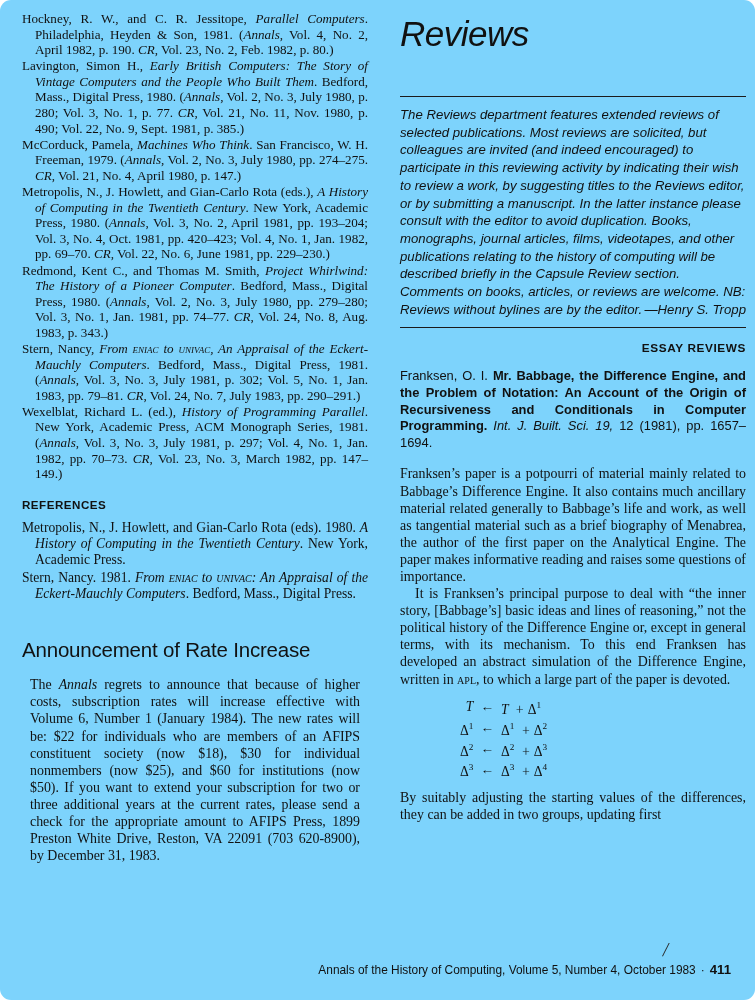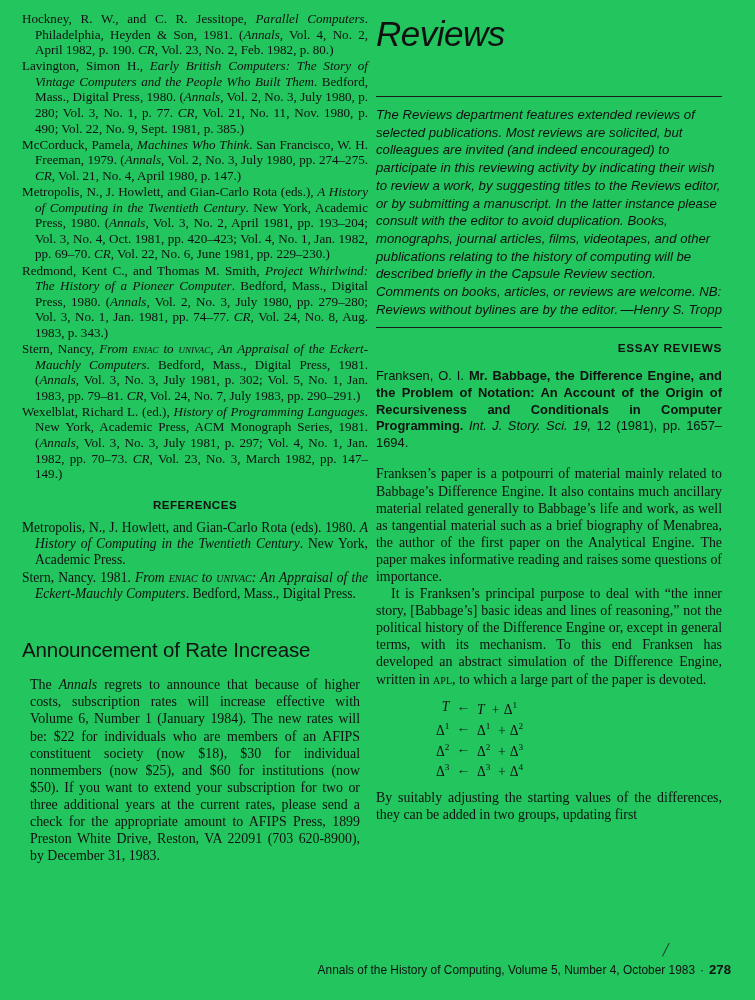--- a/index.html
+++ b/index.html
@@ -11,29 +11,30 @@
     width: 755px;
     height: 1000px;
     position: relative;
     font-family: "Liberation Serif", "DejaVu Serif", serif;
     color: #111111;
     overflow: hidden;
   }
   .page {
     position: absolute;
     inset: 0;
-    background: #22c55e;
+    background: #7dd3fc;
+    border-radius: 11px;
   }
   .col {
     position: absolute;
     top: 0;
     width: 346px;
   }
   .col-left  { left: 22px; }
-  .col-right { left: 376px; }
+  .col-right { left: 400px; }
 
   
   .biblio {
     font-size: 13.1px;
     line-height: 15.6px;
     text-align: justify;
     margin-top: 11px;
   }
   .biblio .entry {
     padding-left: 13px;
@@ -41,21 +42,20 @@
     margin: 0 0 0.5px 0;
   }
   .sc { font-variant: small-caps; }
   i, em { font-style: italic; }
 
   .refs-head {
     font-family: "Liberation Sans", "DejaVu Sans", sans-serif;
     font-weight: bold;
     font-size: 11.6px;
     letter-spacing: 0.5px;
-    text-align: center;
     margin: 16px 0 9px 0;
   }
   .refs {
     font-size: 13.6px;
     line-height: 16.3px;
     text-align: justify;
   }
   .refs .entry {
     padding-left: 13px;
     text-indent: -13px;
@@ -185,21 +185,21 @@
 
   <div class="col col-left">
 
     <div class="biblio">
       <p class="entry">Hockney, R. W., and C. R. Jessitope, <i>Parallel Computers</i>. Philadelphia, Heyden &amp; Son, 1981. (<i>Annals</i>, Vol. 4, No. 2, April 1982, p. 190. <i>CR</i>, Vol. 23, No. 2, Feb. 1982, p. 80.)</p>
       <p class="entry">Lavington, Simon H., <i>Early British Computers: The Story of Vintage Computers and the People Who Built Them</i>. Bedford, Mass., Digital Press, 1980. (<i>Annals</i>, Vol. 2, No. 3, July 1980, p. 280; Vol. 3, No. 1, p. 77. <i>CR</i>, Vol. 21, No. 11, Nov. 1980, p. 490; Vol. 22, No. 9, Sept. 1981, p. 385.)</p>
       <p class="entry">McCorduck, Pamela, <i>Machines Who Think</i>. San Francisco, W. H. Freeman, 1979. (<i>Annals</i>, Vol. 2, No. 3, July 1980, pp. 274–275. <i>CR</i>, Vol. 21, No. 4, April 1980, p. 147.)</p>
       <p class="entry">Metropolis, N., J. Howlett, and Gian-Carlo Rota (eds.), <i>A History of Computing in the Twentieth Century</i>. New York, Academic Press, 1980. (<i>Annals</i>, Vol. 3, No. 2, April 1981, pp. 193–204; Vol. 3, No. 4, Oct. 1981, pp. 420–423; Vol. 4, No. 1, Jan. 1982, pp. 69–70. <i>CR</i>, Vol. 22, No. 6, June 1981, pp. 229–230.)</p>
       <p class="entry">Redmond, Kent C., and Thomas M. Smith, <i>Project Whirlwind: The History of a Pioneer Computer</i>. Bedford, Mass., Digital Press, 1980. (<i>Annals</i>, Vol. 2, No. 3, July 1980, pp. 279–280; Vol. 3, No. 1, Jan. 1981, pp. 74–77. <i>CR</i>, Vol. 24, No. 8, Aug. 1983, p. 343.)</p>
       <p class="entry">Stern, Nancy, <i>From <span class="sc">eniac</span> to <span class="sc">univac</span>, An Appraisal of the Eckert-Mauchly Computers</i>. Bedford, Mass., Digital Press, 1981. (<i>Annals</i>, Vol. 3, No. 3, July 1981, p. 302; Vol. 5, No. 1, Jan. 1983, pp. 79–81. <i>CR</i>, Vol. 24, No. 7, July 1983, pp. 290–291.)</p>
-      <p class="entry">Wexelblat, Richard L. (ed.), <i>History of Programming Languages</i>. New York, Academic Press, ACM Monograph Series, 1981. (<i>Annals</i>, Vol. 3, No. 3, July 1981, p. 297; Vol. 4, No. 1, Jan. 1982, pp. 70–73. <i>CR</i>, Vol. 23, No. 3, March 1982, pp. 147–149.)</p>
+      <p class="entry">Wexelblat, Richard L. (ed.), <i>History of Programming Parallel</i>. New York, Academic Press, ACM Monograph Series, 1981. (<i>Annals</i>, Vol. 3, No. 3, July 1981, p. 297; Vol. 4, No. 1, Jan. 1982, pp. 70–73. <i>CR</i>, Vol. 23, No. 3, March 1982, pp. 147–149.)</p>
     </div>
 
     <div class="refs-head">REFERENCES</div>
 
     <div class="refs">
       <p class="entry">Metropolis, N., J. Howlett, and Gian-Carlo Rota (eds). 1980. <i>A History of Computing in the Twentieth Century</i>. New York, Academic Press.</p>
       <p class="entry">Stern, Nancy. 1981. <i>From <span class="sc">eniac</span> to <span class="sc">univac</span>: An Appraisal of the Eckert-Mauchly Computers</i>. Bedford, Mass., Digital Press.</p>
     </div>
 
     <h2 class="sec-title">Announcement of Rate Increase</h2>
@@ -211,21 +211,21 @@
     <h1 class="rev-title">Reviews</h1>
 
     <hr class="rule rule-top">
 
     <p class="dept-note"><span>The Reviews department features extended reviews of selected publications. Most reviews are solicited, but colleagues are invited (and indeed encouraged) to participate in this reviewing activity by indicating their wish to review a work, by suggesting titles to the Reviews editor, or by submitting a manuscript. In the latter instance please consult with the editor to avoid duplication. Books, monographs, journal articles, films, videotapes, and other publications relating to the history of computing will be described briefly in the Capsule Review section. Comments on books, articles, or reviews are welcome. NB: Reviews without bylines are by the editor.</span><span class="byline">—Henry S. Tropp</span></p>
 
     <hr class="rule rule-mid">
 
     <div class="essay-head">ESSAY REVIEWS</div>
 
-    <p class="cite">Franksen, O. I. <b>Mr. Babbage, the Difference Engine, and the Problem of Notation: An Account of the Origin of Recursiveness and Conditionals in Computer Programming.</b> <i>Int. J. Story. Sci. 19,</i> 12 (1981), pp. 1657–1694.</p>
+    <p class="cite">Franksen, O. I. <b>Mr. Babbage, the Difference Engine, and the Problem of Notation: An Account of the Origin of Recursiveness and Conditionals in Computer Programming.</b> <i>Int. J. Built. Sci. 19,</i> 12 (1981), pp. 1657–1694.</p>
 
     <p class="body-p first">Franksen’s paper is a potpourri of material mainly related to Babbage’s Difference Engine. It also contains much ancillary material related generally to Babbage’s life and work, as well as tangential material such as a brief biography of Menabrea, the author of the first paper on the Analytical Engine. The paper makes informative reading and raises some questions of importance.</p>
     <p class="body-p">It is Franksen’s principal purpose to deal with “the inner story, [Babbage’s] basic ideas and lines of reasoning,” not the political history of the Difference Engine or, except in general terms, with its mechanism. To this end Franksen has developed an abstract simulation of the Difference Engine, written in <span class="sc">apl</span>, to which a large part of the paper is devoted.</p>
 
     <div class="eqn">
       <table>
         <tbody id="eqn-body">
             <tr>
               <td class="lhs"><span class="">T</span></td>
               <td class="arr">←</td>
@@ -249,16 +249,16 @@
           </tbody>
       </table>
     </div>
 
     <p class="body-p" style="text-indent:0">By suitably adjusting the starting values of the differences, they can be added in two groups, updating first</p>
   </div>
 
   <div class="stray-mark">/</div>
 
   <div class="footer">
-    <span>Annals of the History of Computing, Volume 5, Number 4, October 1983</span><span class="dot">·</span><span class="pageno">278</span>
+    <span>Annals of the History of Computing, Volume 5, Number 4, October 1983</span><span class="dot">·</span><span class="pageno">411</span>
   </div>
 
 </div>
 
 </body></html>

